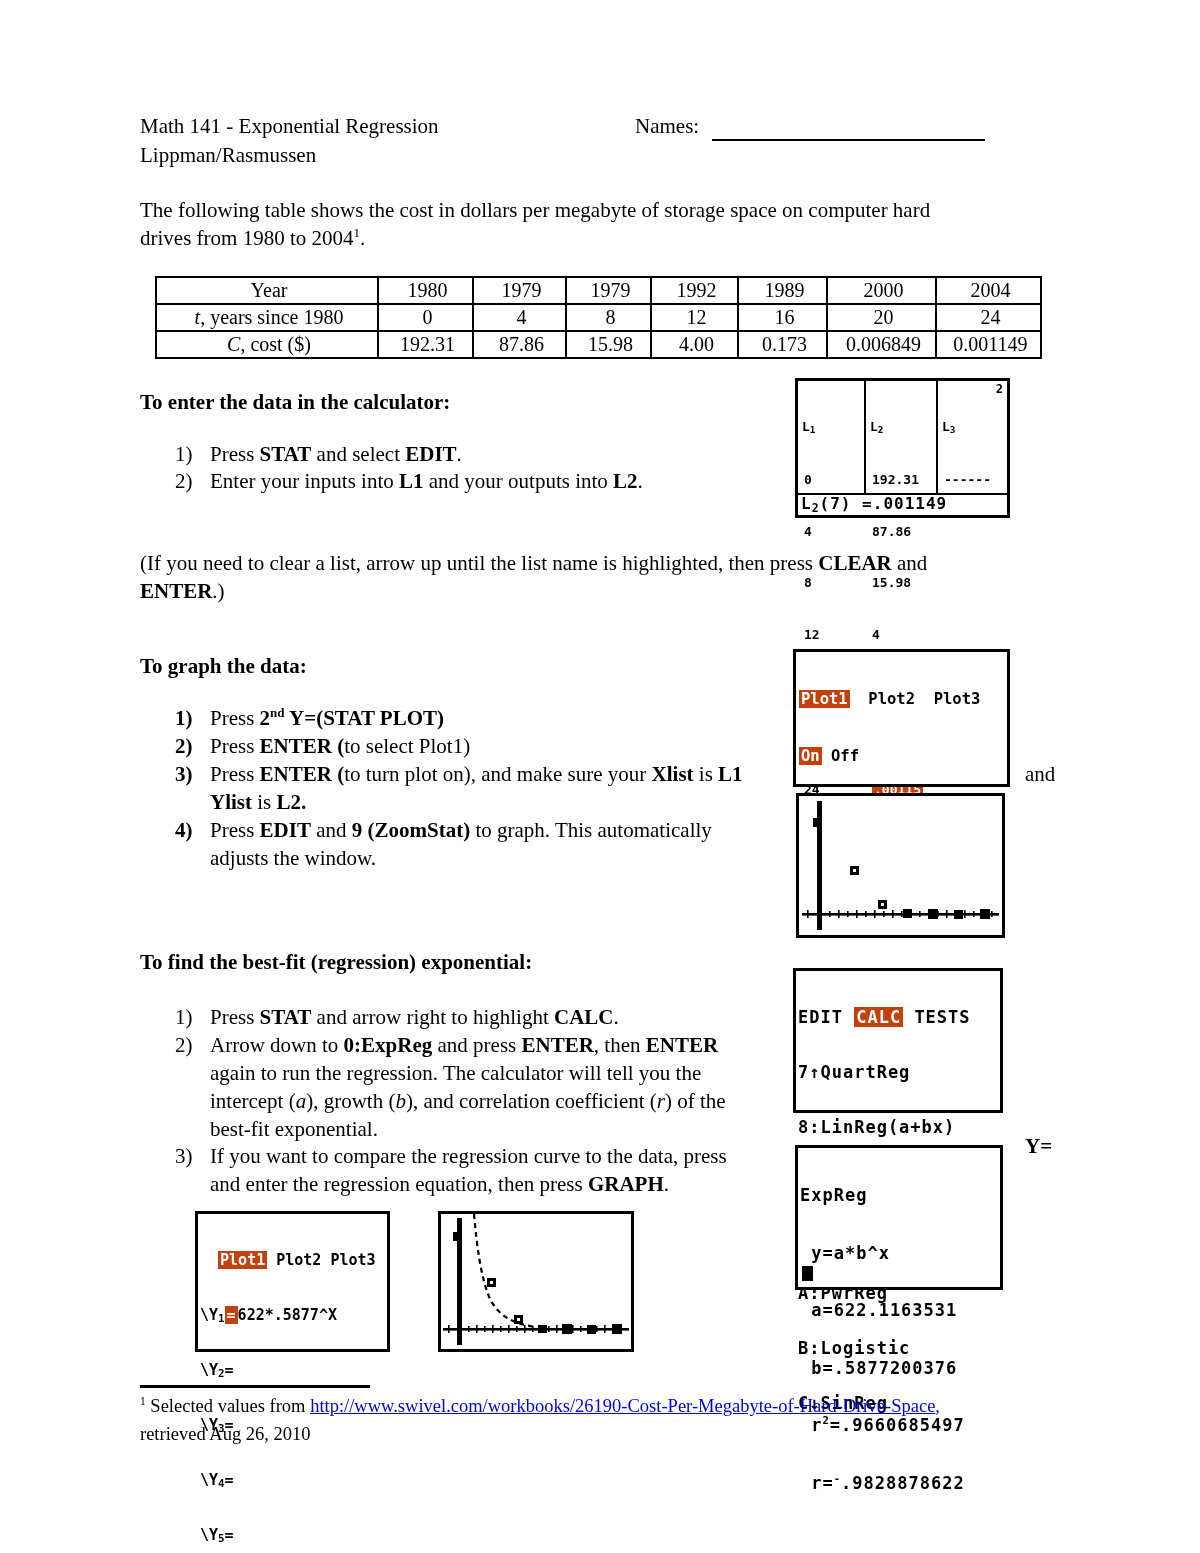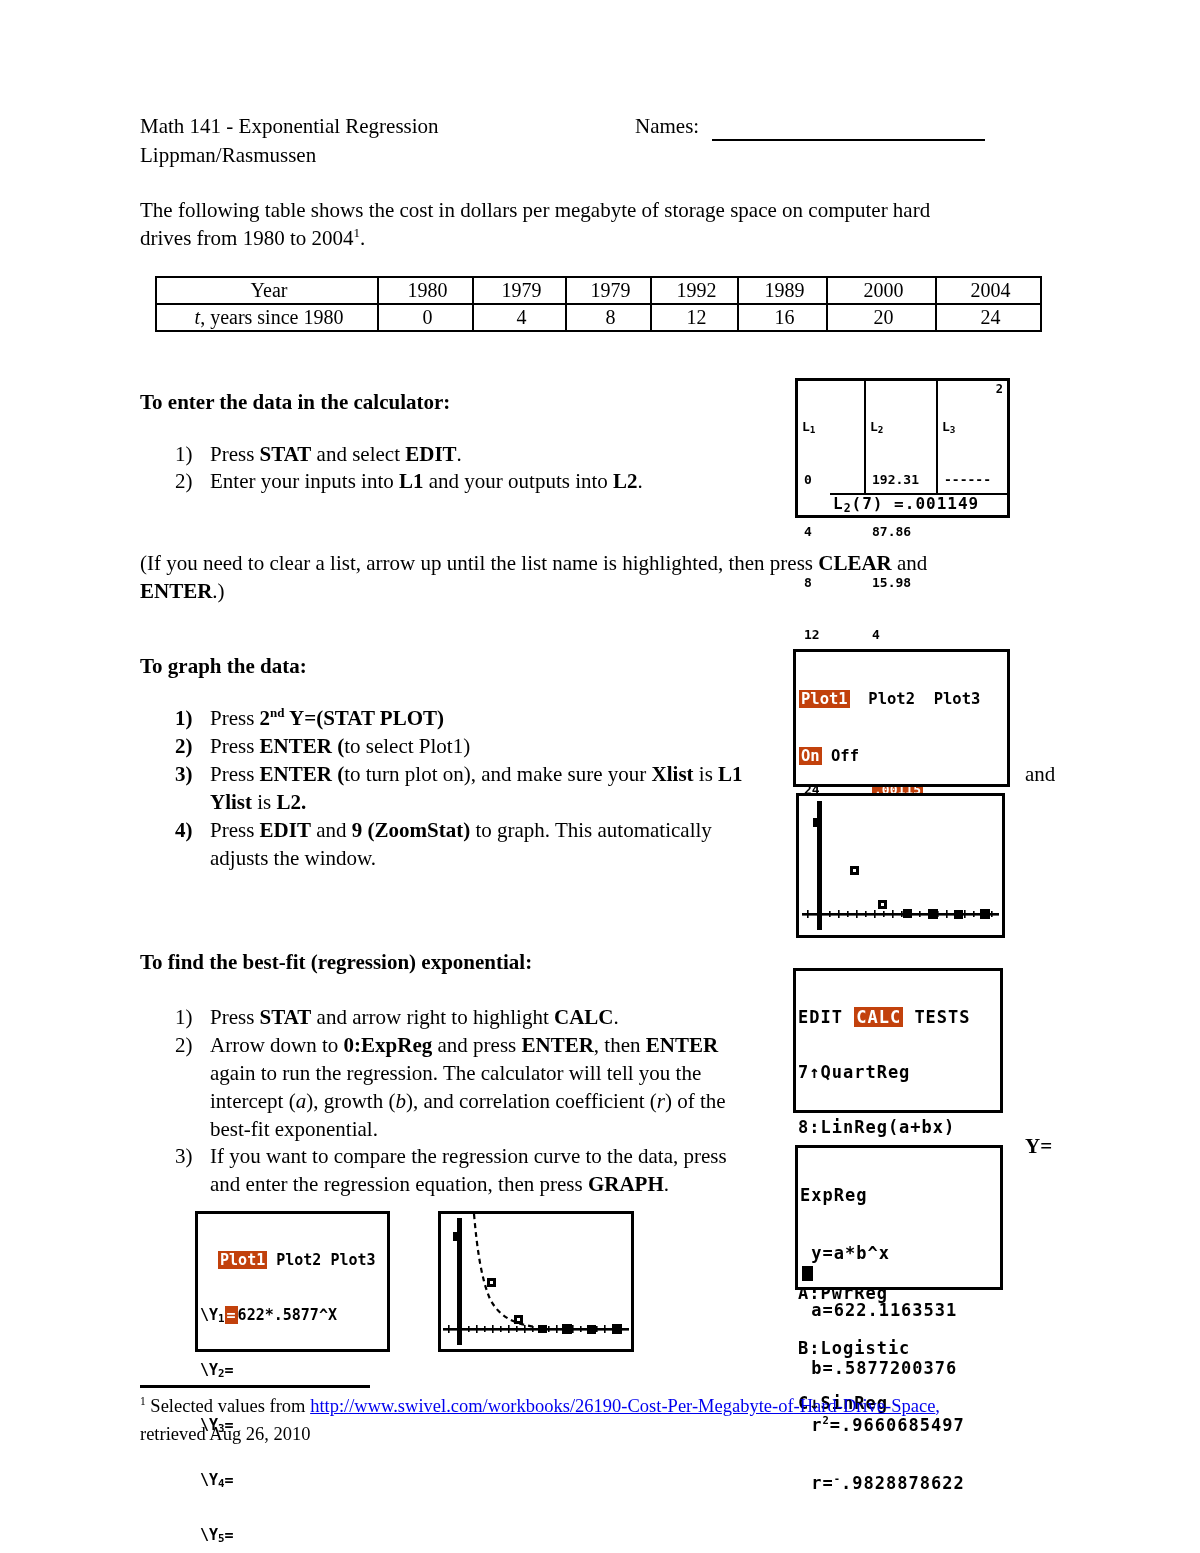--- a/index.html
+++ b/index.html
@@ -20,21 +20,21 @@
   
   .screen{position:absolute;background:#fff;border:3px solid #000;
           font-family:"DejaVu Sans Mono",monospace;font-weight:bold;white-space:pre;}
   
   .le-col{position:absolute;top:0;bottom:22px;}
   .le-col.bordered{border-left:2px solid #000;}
   .le-head{font-size:13px;line-height:16px;padding-left:4px;}
   .le-val{font-size:13px;line-height:13.6px;padding-left:6px;}
   .le-corner{position:absolute;top:0;right:4px;font-size:12px;line-height:16px;}
   .le-status{position:absolute;left:0;right:0;bottom:0;height:20px;border-top:2px solid #000;
-             font-size:16px;line-height:18px;padding-left:3px;letter-spacing:1px;margin-left:32px;}
+             font-size:16px;line-height:18px;padding-left:3px;letter-spacing:1px;}
   
   .sp-line{font-size:15.5px;line-height:18.6px;padding-left:3px;}
   .icon-row{display:inline-flex;gap:7px;vertical-align:middle;align-items:center;}
   .mark-sel{display:inline-flex;width:13px;height:13px;background:#000;align-items:center;justify-content:center;vertical-align:middle;}
   .mark-sel span{display:block;width:5px;height:5px;border:1.6px solid #fff;}
   
   .cm-line{font-size:17px;line-height:17.2px;letter-spacing:1px;padding-left:2px;}
   .er-line{font-size:17px;line-height:19.5px;letter-spacing:1px;padding-left:2px;}
   .cursor-block{position:absolute;left:4px;bottom:6px;width:11px;height:15px;background:#000;}
   
@@ -80,20 +80,30 @@
     </tr>
     <tr>
       <td><span class="si">t</span><span>, years since 1980</span></td>
       <td>0</td>
       <td>4</td>
       <td>8</td>
       <td>12</td>
       <td>16</td>
       <td>20</td>
       <td>24</td>
+    </tr>
+    <tr>
+      <td><span class="si">C</span><span>, cost ($)</span></td>
+      <td>192.31</td>
+      <td>87.86</td>
+      <td>15.98</td>
+      <td>4.00</td>
+      <td>0.173</td>
+      <td>0.006849</td>
+      <td>0.001149</td>
     </tr>
   </tbody>
     </table>
 
   <div class="tline bold" style="left:140px;top:389px;">To enter the data in the calculator:</div>
   <div class="tline" style="left:175px;top:441px;">1)</div>
   <div class="tline" style="left:210px;top:441px;"><span>Press </span><span class="sb">STAT</span><span> and select </span><span class="sb">EDIT</span><span>.</span></div>
   <div class="tline" style="left:175px;top:468px;">2)</div>
   <div class="tline" style="left:210px;top:468px;"><span>Enter your inputs into </span><span class="sb">L1</span><span> and your outputs into </span><span class="sb">L2</span><span>.</span></div>
 

